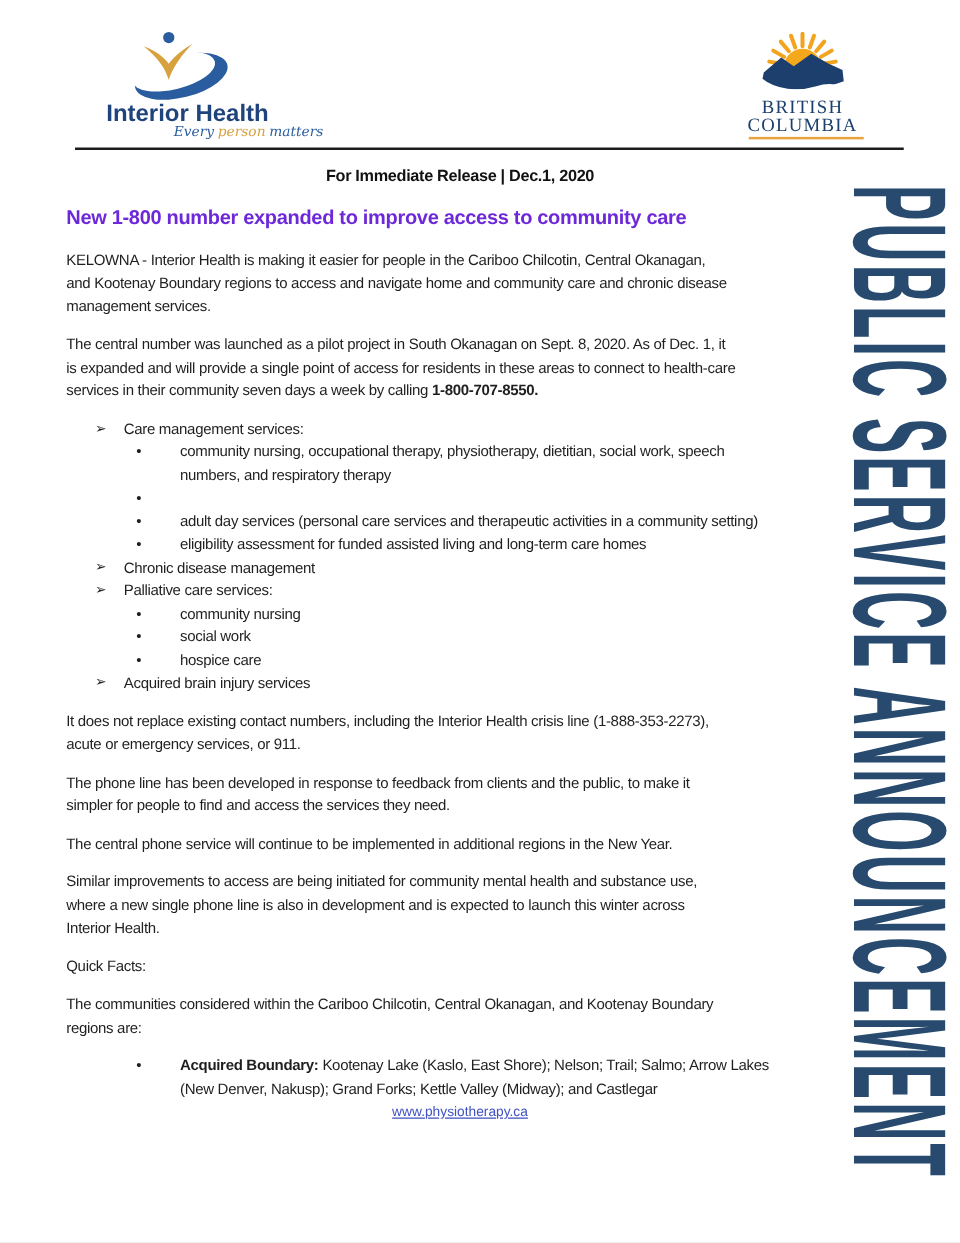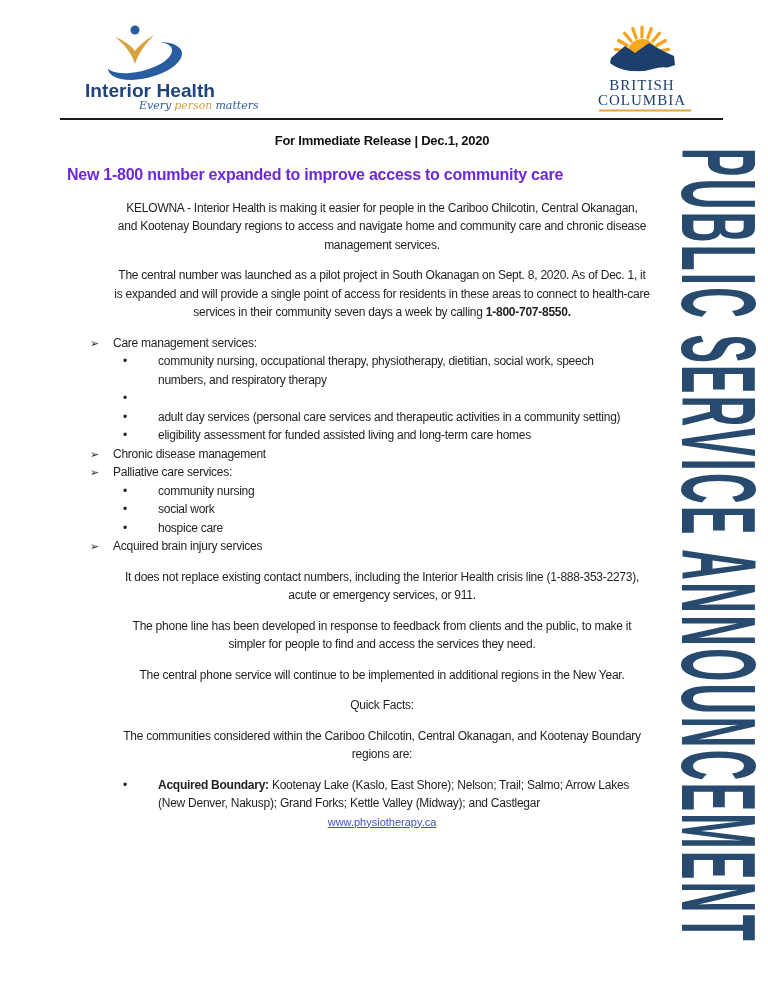--- a/index.html
+++ b/index.html
@@ -16,24 +16,24 @@
   
   .banner{
     position:absolute; top:148px; right:-4px;
     writing-mode:vertical-rl;
     font-weight:bold; font-size:106px; line-height:1;
     letter-spacing:6px; white-space:nowrap;
     transform:scaleY(0.4); transform-origin:top;
     color:#274a6e; user-select:none;
   }
   
-  .content{position:absolute; left:67px; top:132px; width:630px; font-size:12px; letter-spacing:-0.25px; line-height:18.5px;}
+  .content{position:absolute; left:53px; top:132px; width:630px; font-size:12px; letter-spacing:-0.25px; line-height:18.5px;}
   .release{font-weight:bold; text-align:center; font-size:13px; margin:0 0 13px 0; color:#111;}
   .headline{font-weight:bold; font-size:16px; line-height:22px; margin:0 0 13px 0; color:#6d28d9;}
-  .p{margin:0 0 12px 0; white-space:pre-line;text-align:center;}
+  .p{margin:0 0 12px 0; white-space:pre-line;}
   .p b{font-weight:bold;}
   .list{margin:0 0 12px 0;}
   .li{display:flex; align-items:flex-start;}
   .li .txt{white-space:pre-line; flex:1;}
   .li.l1 .marker{width:23px; padding-left:23px; flex:none; font-size:11px;}
   .li.l2 .marker{width:35px; padding-left:56px; flex:none;}
   .qf .marker{width:23px; padding-left:23px; flex:none;}
   .footer{ text-align:center; margin-top:0;}
   .footer a{color:#3f51c1; font-size:11px; letter-spacing:0; text-decoration:underline;}
 </style>
@@ -139,20 +139,23 @@
         <span class="marker">➢</span>
         <span class="txt">Acquired brain injury services</span>
       </div>
     </div>
 
     <p class="p">It does not replace existing contact numbers, including the Interior Health crisis line (1-888-353-2273),
 acute or emergency services, or 911.</p>
     <p class="p">The phone line has been developed in response to feedback from clients and the public, to make it
 simpler for people to find and access the services they need.</p>
     <p class="p">The central phone service will continue to be implemented in additional regions in the New Year.</p>
+    <p class="p">Similar improvements to access are being initiated for community mental health and substance use,
+where a new single phone line is also in development and is expected to launch this winter across
+Interior Health.</p>
     <p class="p">Quick Facts:</p>
     <p class="p">The communities considered within the Cariboo Chilcotin, Central Okanagan, and Kootenay Boundary
 regions are:</p>
 
     <div class="li l2 qf">
       <span class="marker">•</span>
       <span class="txt"><b>Acquired Boundary:</b><span> Kootenay Lake (Kaslo, East Shore); Nelson; Trail; Salmo; Arrow Lakes
 (New Denver, Nakusp); Grand Forks; Kettle Valley (Midway); and Castlegar</span></span>
     </div>
 

